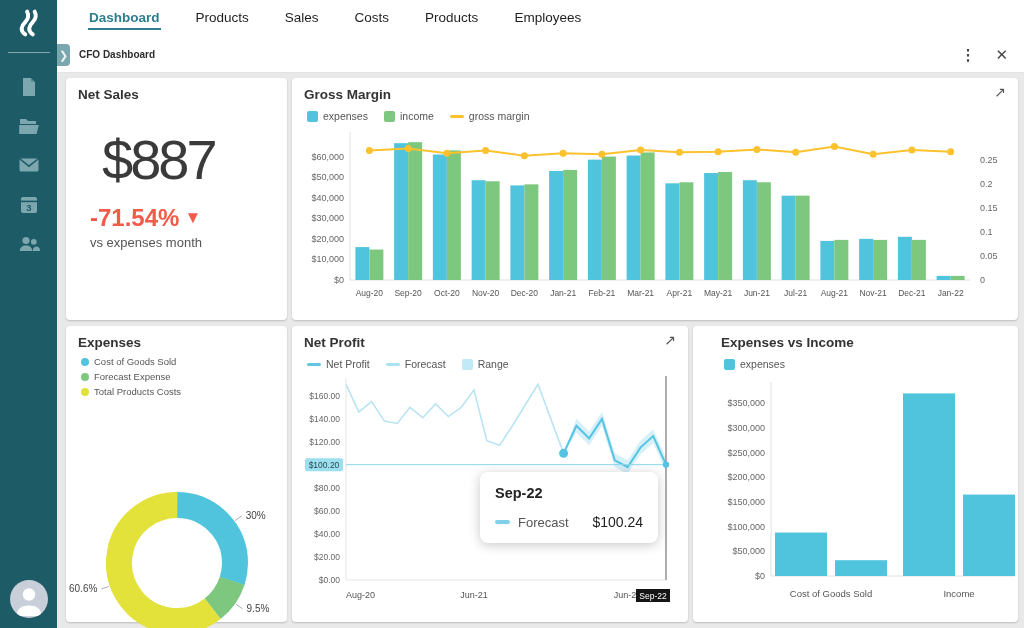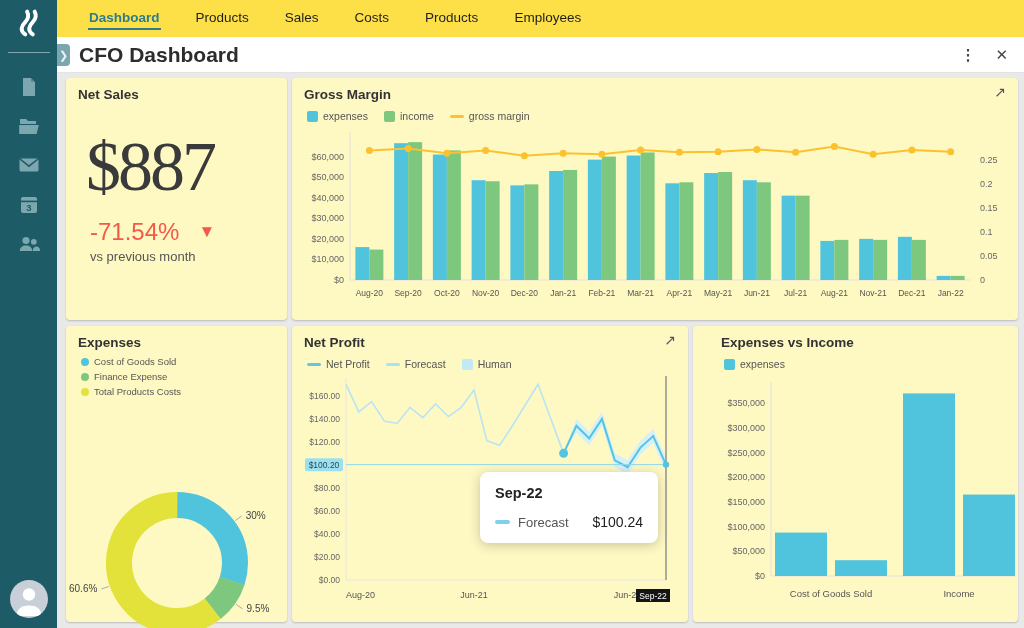--- a/index.html
+++ b/index.html
@@ -23,57 +23,57 @@
   .side-icon svg { width:24px; height:24px; display:block; }
   .avatar {
     margin-top:auto; margin-bottom:10px; width:38px; height:38px; border-radius:50%;
     background:#c9cfd8; overflow:hidden; cursor:pointer;
   }
 
   
   .main { flex:1; display:flex; flex-direction:column; min-width:0; }
 
   .topnav {
-    height:37px; background:#fde047; display:flex; align-items:stretch;
+    height:37px; background:#ffffff; display:flex; align-items:stretch;
     padding-left:14px; flex-shrink:0;
   }
   .tab { display:flex; align-items:center; padding:0 17px; font-size:13.5px; color:#1f1f1f; cursor:pointer; }
   .tab span { padding:2px 1px 3px; border-bottom:2px solid transparent; }
   .tab.active { color:#2e7d8c; font-weight:bold; }
   .tab.active span { border-bottom-color:#2e7d8c; }
 
   .header {
     height:36px; background:#fff; display:flex; align-items:center;
     position:relative; flex-shrink:0; border-bottom:1px solid #e3e3e3;
   }
   .chevron-tab {
     position:absolute; left:0; top:7px; width:13px; height:22px; background:#7aa6ae;
     color:#eef4f5; border-radius:0 4px 4px 0; display:flex; align-items:center;
     justify-content:center; font-size:11px; cursor:pointer;
   }
-  .page-title { margin-left:22px; font-size:21px; font-weight:bold; color:#2d2d2d; }
+  .page-title { margin-left:22px; font-size:10px; font-weight:bold; color:#2d2d2d; }
   .header-actions { margin-left:auto; display:flex; align-items:center; gap:20px; padding-right:16px; color:#484848; }
   .kebab { font-size:15px; cursor:pointer; font-weight:bold; }
   .close-x { font-size:15px; cursor:pointer; }
 
   
   .content { flex:1; padding:5px 6px 6px 9px; display:flex; flex-direction:column; gap:6px; min-height:0; }
   .row { display:flex; gap:5px; min-height:0; }
   .row1 { height:242px; flex-shrink:0; }
   .row2 { flex:1; }
   .card {
-    background:#fef9c3; border-radius:4px; box-shadow:0 1px 2px rgba(0,0,0,.2);
+    background:#ffffff; border-radius:4px; box-shadow:0 1px 2px rgba(0,0,0,.2);
     padding:9px 12px; position:relative;
   }
   .card-title { font-size:13.5px; font-weight:bold; color:#333; }
   .expand-icon { position:absolute; top:7px; right:12px; color:#555; font-size:14px; cursor:pointer; line-height:1; }
 
   .net-sales { width:221px; flex-shrink:0; display:flex; flex-direction:column; }
-  .ns-value { font-size:70px; line-height:1; color:#3a3a3a; margin:30px 0 0 8px; letter-spacing:-3px;font-family:Liberation Serif, serif; }
-  .ns-delta { color:#f25a4a; font-size:24px; margin:16px 0 3px 12px; display:flex; align-items:center; gap:19px; }
+  .ns-value { font-size:56px; line-height:1; color:#3a3a3a; margin:30px 0 0 24px; letter-spacing:-3px; }
+  .ns-delta { color:#f25a4a; font-size:24px; margin:16px 0 3px 12px; display:flex; align-items:center; gap:5px;font-weight:bold; }
   .ns-delta .tri { font-size:17px; }
   .ns-caption { font-size:13px; color:#555; margin-left:12px; }
 
   .gross-margin { flex:1; min-width:0; }
   .expenses-card { width:221px; flex-shrink:0; }
   .net-profit-card { width:396px; flex-shrink:0; }
   .evi-card { flex:1; min-width:0;padding-left:28px; }
 
   .legend-row { display:flex; align-items:center; gap:16px; margin:8px 0 0 3px; flex-wrap:wrap; row-gap:4px; }
   .lg-item { display:flex; align-items:center; gap:5px; font-size:10.5px; color:#555; cursor:pointer; }
@@ -190,21 +190,21 @@
 
       <div class="row row1">
 
         <div class="card net-sales">
           <div class="card-title">Net Sales</div>
           <div class="ns-value">$887</div>
           <div class="ns-delta">
             <span>-71.54%</span>
             <span class="tri">▼</span>
           </div>
-          <div class="ns-caption">vs previous month</div>
+          <div class="ns-caption">vs expenses month</div>
         </div>
 
         <div class="card gross-margin">
           <div class="card-title">Gross Margin</div>
           <div class="expand-icon">↗</div>
           <div class="legend-row">
               <div class="lg-item">
                 <span class="lg-sq" style="background: rgb(80, 196, 220);"></span>
                 <span>expenses</span>
               </div>
@@ -308,21 +308,21 @@
 
         <div class="card expenses-card">
           <div class="card-title">Expenses</div>
           <div class="legend-row exp-legend">
               <div class="lg-item">
                 <span class="lg-dot" style="background: rgb(80, 196, 220);"></span>
                 <span>Cost of Goods Sold</span>
               </div>
               <div class="lg-item">
                 <span class="lg-dot" style="background: rgb(126, 199, 127);"></span>
-                <span>Finance Expense</span>
+                <span>Forecast Expense</span>
               </div>
               <div class="lg-item">
                 <span class="lg-dot" style="background: rgb(226, 226, 58);"></span>
                 <span>Total Products Costs</span>
               </div>
             </div>
           <div class="chart-host">
               <svg viewBox="0 0 197 238" width="197" height="238">
                 <circle cx="99" cy="162" r="58" fill="none" stroke="#50c4dc" stroke-width="26" stroke-dasharray="109.21820613878602 364.424747816416" transform="rotate(-90 99 162)"></circle>
                 <polyline points="157.20935146097548,119.62463684530087 163.67705717886162,114.91626316144541" fill="none" stroke="#999" stroke-width="0.8"></polyline>
@@ -344,21 +344,21 @@
               <div class="lg-item">
                 <span class="lg-dash" style="background: rgb(98, 198, 226);"></span>
                 <span>Net Profit</span>
               </div>
               <div class="lg-item">
                 <span class="lg-dash" style="background: rgb(169, 226, 243);"></span>
                 <span>Forecast</span>
               </div>
               <div class="lg-item">
                 <span class="lg-sq" style="background: rgb(191, 234, 246);"></span>
-                <span>Human</span>
+                <span>Range</span>
               </div>
             </div>
           <div class="chart-host">
               <svg viewBox="0 0 372 232" width="372" height="232">
                 <text x="36" y="24.813953488372096" font-size="8.5" fill="#666" text-anchor="end">$160.00</text>
                 <text x="36" y="47.83720930232558" font-size="8.5" fill="#666" text-anchor="end">$140.00</text>
                 <text x="36" y="70.86046511627907" font-size="8.5" fill="#666" text-anchor="end">$120.00</text>
                 <text x="36" y="116.90697674418605" font-size="8.5" fill="#666" text-anchor="end">$80.00</text>
                 <text x="36" y="139.93023255813955" font-size="8.5" fill="#666" text-anchor="end">$60.00</text>
                 <text x="36" y="162.95348837209303" font-size="8.5" fill="#666" text-anchor="end">$40.00</text>

